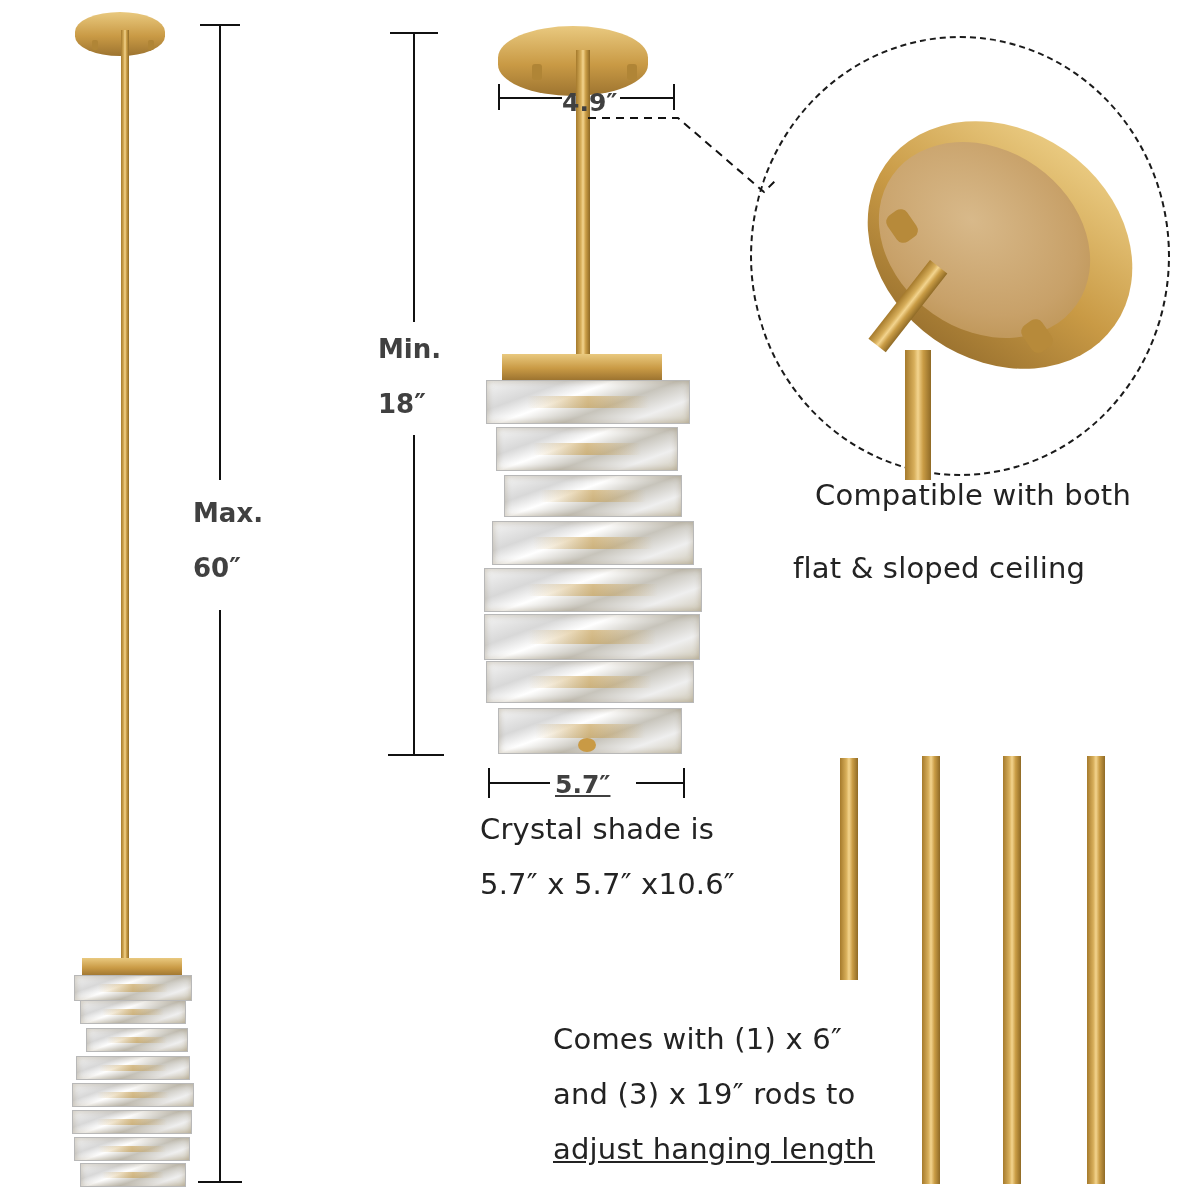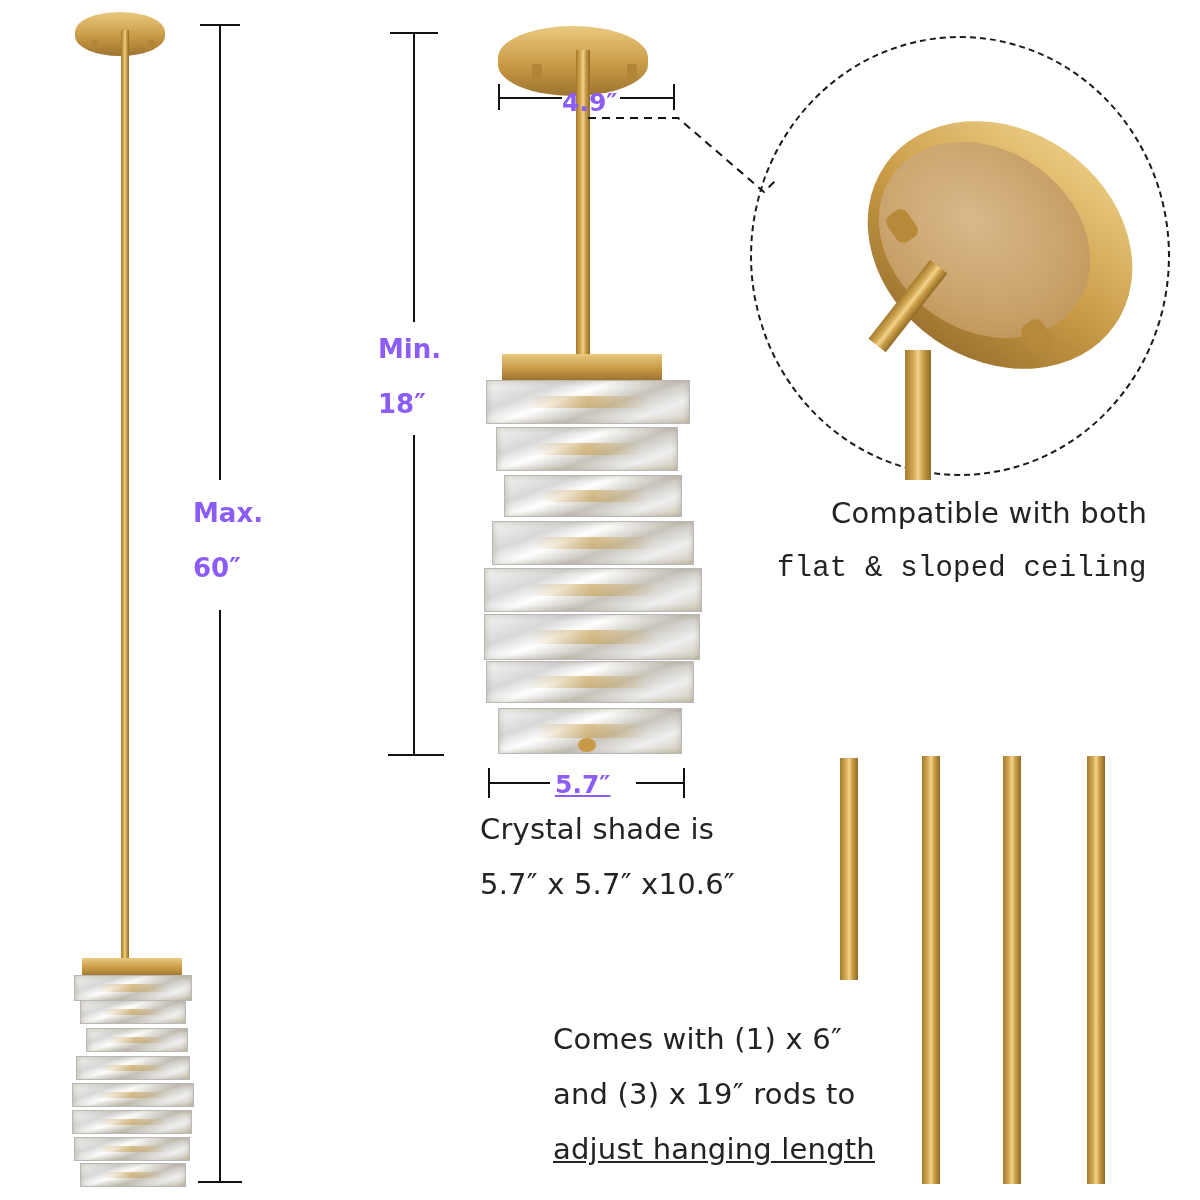--- a/index.html
+++ b/index.html
@@ -1,20 +1,20 @@
 <!DOCTYPE html>
 <html><head>
 <meta charset="utf-8">
 <style>
   html, body { margin: 0; padding: 0; background: #ffffff; }
   body { width: 1200px; height: 1200px; position: relative; overflow: hidden;
          font-family: "DejaVu Sans", sans-serif; color: #1f1f1f; }
   .abs { position: absolute; }
   .txt { font-family: "DejaVu Sans", sans-serif; color: #222; }
-  .label-bold { font-weight: bold; font-size: 26px; color: #8b5cf6; }
+  .label-bold { font-weight: bold; font-size: 26px; color: #404040; }
   .caption { font-size: 29px; line-height: 55px; color: #232323; letter-spacing: 0.2px; }
   .dimline { background: #111; }
   .gold { background: linear-gradient(90deg, #a57a2c 0%, #d7ae5a 35%, #f3d48e 50%, #c99c45 70%, #8f6a26 100%); }
   .gold-h { background: linear-gradient(180deg, #e9c97f 0%, #c99a45 55%, #9d7430 100%); }
   .canopy { border-radius: 50% / 45%; }
   .crystal-block { position: absolute; border: 1px solid #b8b8b8;
      background: linear-gradient(160deg, #f5f5f5 0%, #d8d8d8 25%, #ffffff 40%, #c7c4bb 60%, #efefef 80%, #cfc9b8 100%);
      box-shadow: inset 0 0 6px rgba(120,100,60,0.35); }
   .crystal-block::after { content: ""; position: absolute; left: 20%; right: 20%; top: 35%; height: 30%;
      background: linear-gradient(90deg, transparent, rgba(196,150,60,0.55), transparent); }
@@ -105,22 +105,22 @@
 </svg>
 <div class="abs" style="left:750px;top:36px;width:420px;height:440px;border:2px dashed #1a1a1a;border-radius:50%;box-sizing:border-box;"></div>
 <div class="abs" style="left:850px;top:110px;width:300px;height:380px;">
   <div class="abs gold-h" style="left:10px;top:20px;width:280px;height:230px;border-radius:50%;transform:rotate(35deg);"></div>
   <div class="abs" style="left:22px;top:40px;width:225px;height:180px;border-radius:50%;transform:rotate(35deg);background:radial-gradient(ellipse at 40% 45%, #d8b98a 0%, #c8a169 60%, #b48a45 100%);"></div>
   <div class="abs" style="left:40px;top:100px;width:24px;height:32px;background:#b78a3a;border-radius:8px;transform:rotate(-35deg);"></div>
   <div class="abs" style="left:175px;top:210px;width:24px;height:32px;background:#b78a3a;border-radius:8px;transform:rotate(-35deg);"></div>
   <div class="abs gold" style="left:80px;top:150px;width:22px;height:100px;transform:rotate(38deg);transform-origin:top left;"></div>
   <div class="abs gold" style="left:55px;top:240px;width:26px;height:130px;"></div>
 </div>
-<div class="abs txt caption" style="left:815px;top:486px;margin-left:16px;">Compatible with both</div>
-<div class="abs txt caption" style="left:777px;top:541px;font-family:Liberation Mono, monospace;">flat &amp; sloped ceiling</div>
+<div class="abs txt caption" style="left:815px;top:468px;">Compatible with both</div>
+<div class="abs txt caption" style="left:793px;top:541px;">flat &amp; sloped ceiling</div>
 
 <div class="abs" style="left:830px;top:750px;width:300px;height:440px;">
   <div class="abs gold" style="left:10px;top:8px;width:18px;height:222px;"></div>
   <div class="abs gold" style="left:92px;top:6px;width:18px;height:428px;"></div>
   <div class="abs gold" style="left:173px;top:6px;width:18px;height:428px;"></div>
   <div class="abs gold" style="left:257px;top:6px;width:18px;height:428px;"></div>
 </div>
 <div class="abs txt caption" style="left:553px;top:1012px;text-align:right;">Comes with (1) x 6″</div>
 <div class="abs txt caption" style="left:553px;top:1067px;">and (3) x 19″ rods to</div>
 <div class="abs txt caption" style="left:553px;top:1122px;text-decoration:underline;">adjust hanging length</div>

